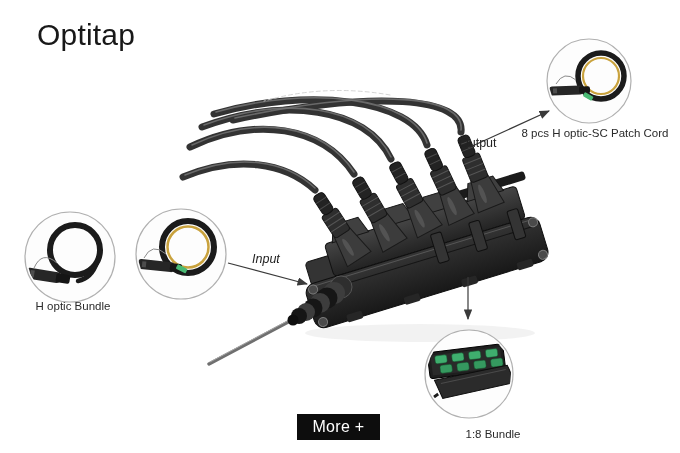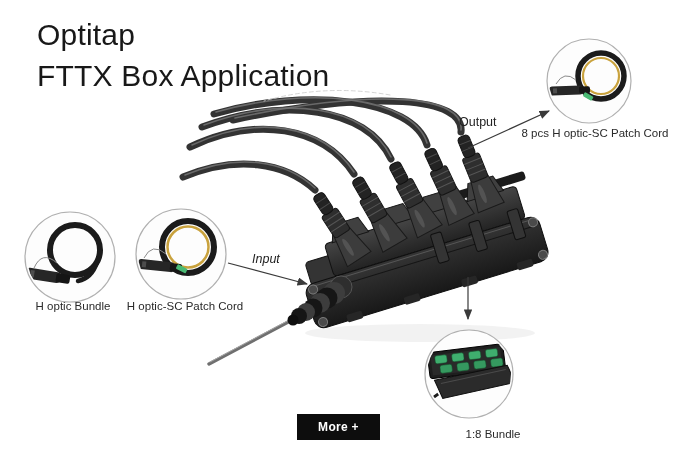--- a/index.html
+++ b/index.html
@@ -16,21 +16,21 @@
   .cap{
     position:absolute;font-size:11.5px;color:#2a2a2a;white-space:nowrap;
   }
   .cap.centered{transform:translateX(-50%);}
   .flowlabel{
     position:absolute;font-size:12.5px;color:#222;white-space:nowrap;
   }
   .more-btn{
     position:absolute;left:297px;top:414px;width:83px;height:26px;
     display:flex;align-items:center;justify-content:center;
-    font-size:12px;font-weight:bold;letter-spacing:0.3px;cursor:pointer;
+    font-size:16px;font-weight:normal;letter-spacing:0.3px;cursor:pointer;
     border:none;
   }
 </style>
 </head>
 <body>
 
 <div class="canvas">
 
   <svg class="scene" width="680" height="453" viewBox="0 0 680 453">
     <defs>
@@ -240,29 +240,27 @@
           <path d="M434 376 L508 370 L514 388 L440 395 Z" fill="#2b2b2b" stroke="#0d0d0d"></path>
           <path d="M440 380 L506 374" stroke="#4a4a4a" fill="none"></path>
           <path d="M436 390 Q 424 396 420 403" stroke="#1c1c1c" stroke-width="3" fill="none"></path>
         </g>
       </g>
     </g>
   </svg>
 
   <div class="title">
     <div>Optitap</div>
-    <div>FTTX Box Application</div>
   </div>
 
-  <div class="flowlabel" style="left:459px;top:115px;">Output</div>
+  <div class="flowlabel" style="left:459px;top:136px;">Output</div>
 
   <div class="flowlabel" style="left:252px;top:252px;font-style:italic;">Input</div>
 
   <div class="cap centered" style="left:595px;top:127px;">8 pcs H optic-SC Patch Cord</div>
 
   <div class="cap centered" style="left:73px;top:300px;">H optic Bundle</div>
 
-  <div class="cap centered" style="left:185px;top:300px;">H optic-SC Patch Cord</div>
 
   <div class="cap centered" style="left:477px;top:428px;margin-left:16px;">1:8 Bundle</div>
 
   <button class="more-btn" style="background: rgb(13, 13, 13); color: rgb(255, 255, 255);">More +</button>
 </div>
 
 </body></html>

